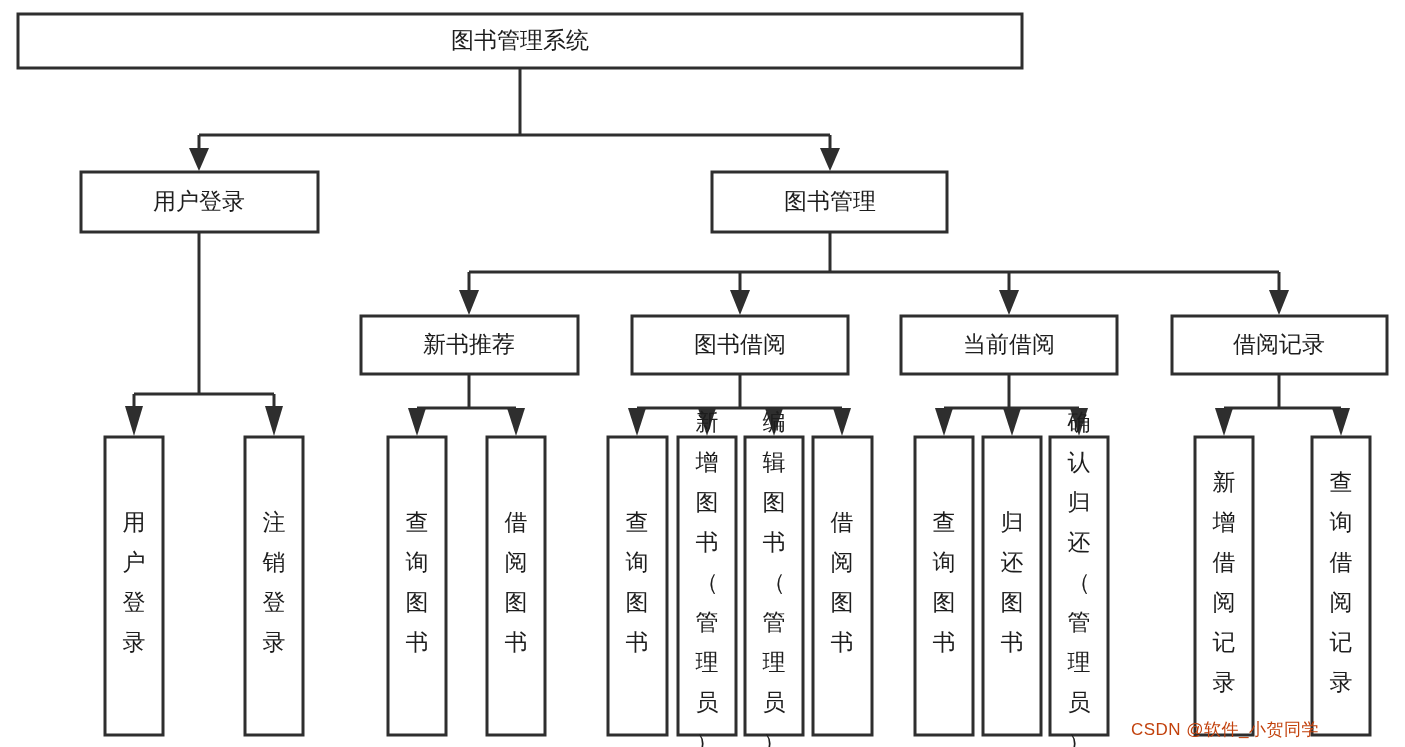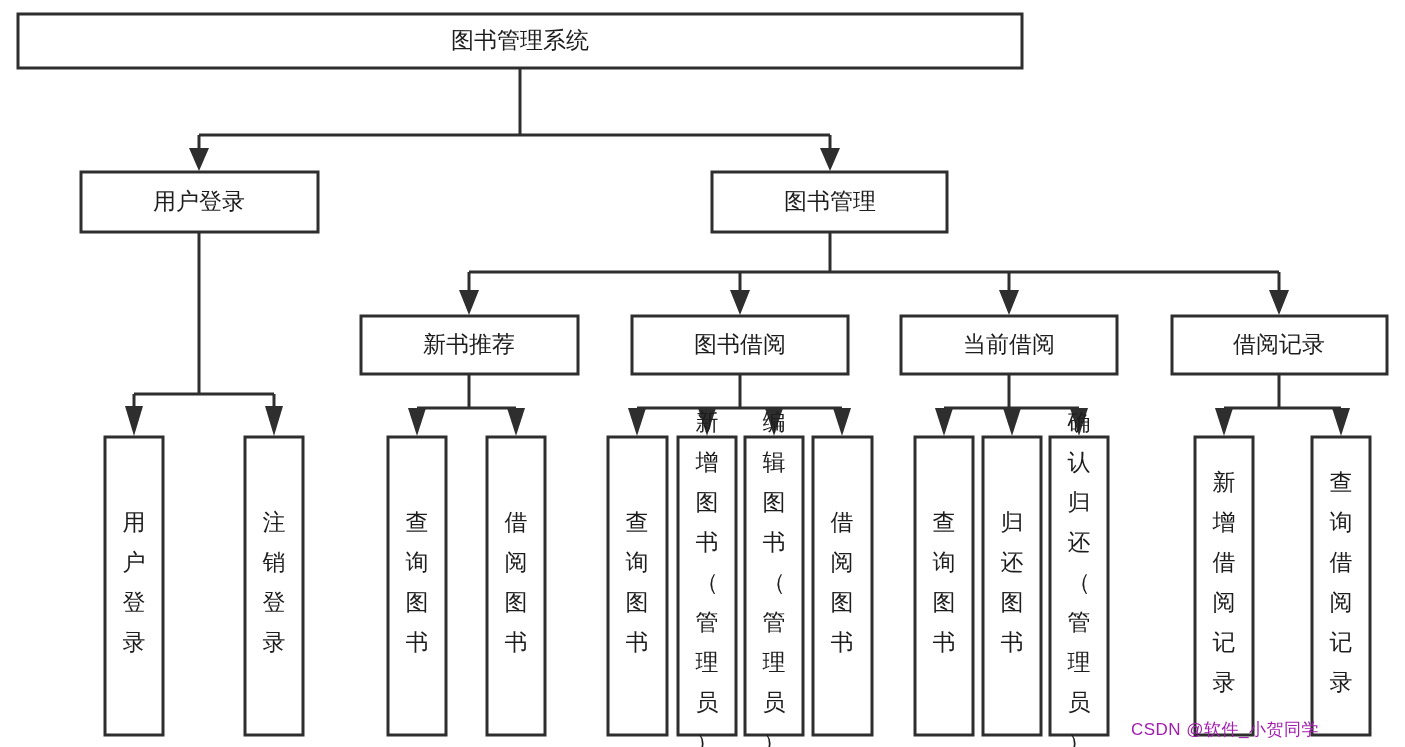--- a/index.html
+++ b/index.html
@@ -53,21 +53,21 @@
     font-size: 23px;
     fill: #1d1d1d;
     text-anchor: middle;
   }
   .watermark {
     position: absolute;
     right: 14px;
     bottom: 6px;
     font-family: "Liberation Sans", "DejaVu Sans", sans-serif;
     font-size: 17px;
-    color: #a21caf;
+    color: #c2410c;
     white-space: nowrap;
     letter-spacing: 0.5px;
     pointer-events: none;
   }
 </style>
 </head>
 <body>
 
 <div id="diagram-root">
   <svg class="diagram" viewBox="0 0 1405 747" xmlns="http://www.w3.org/2000/svg">

